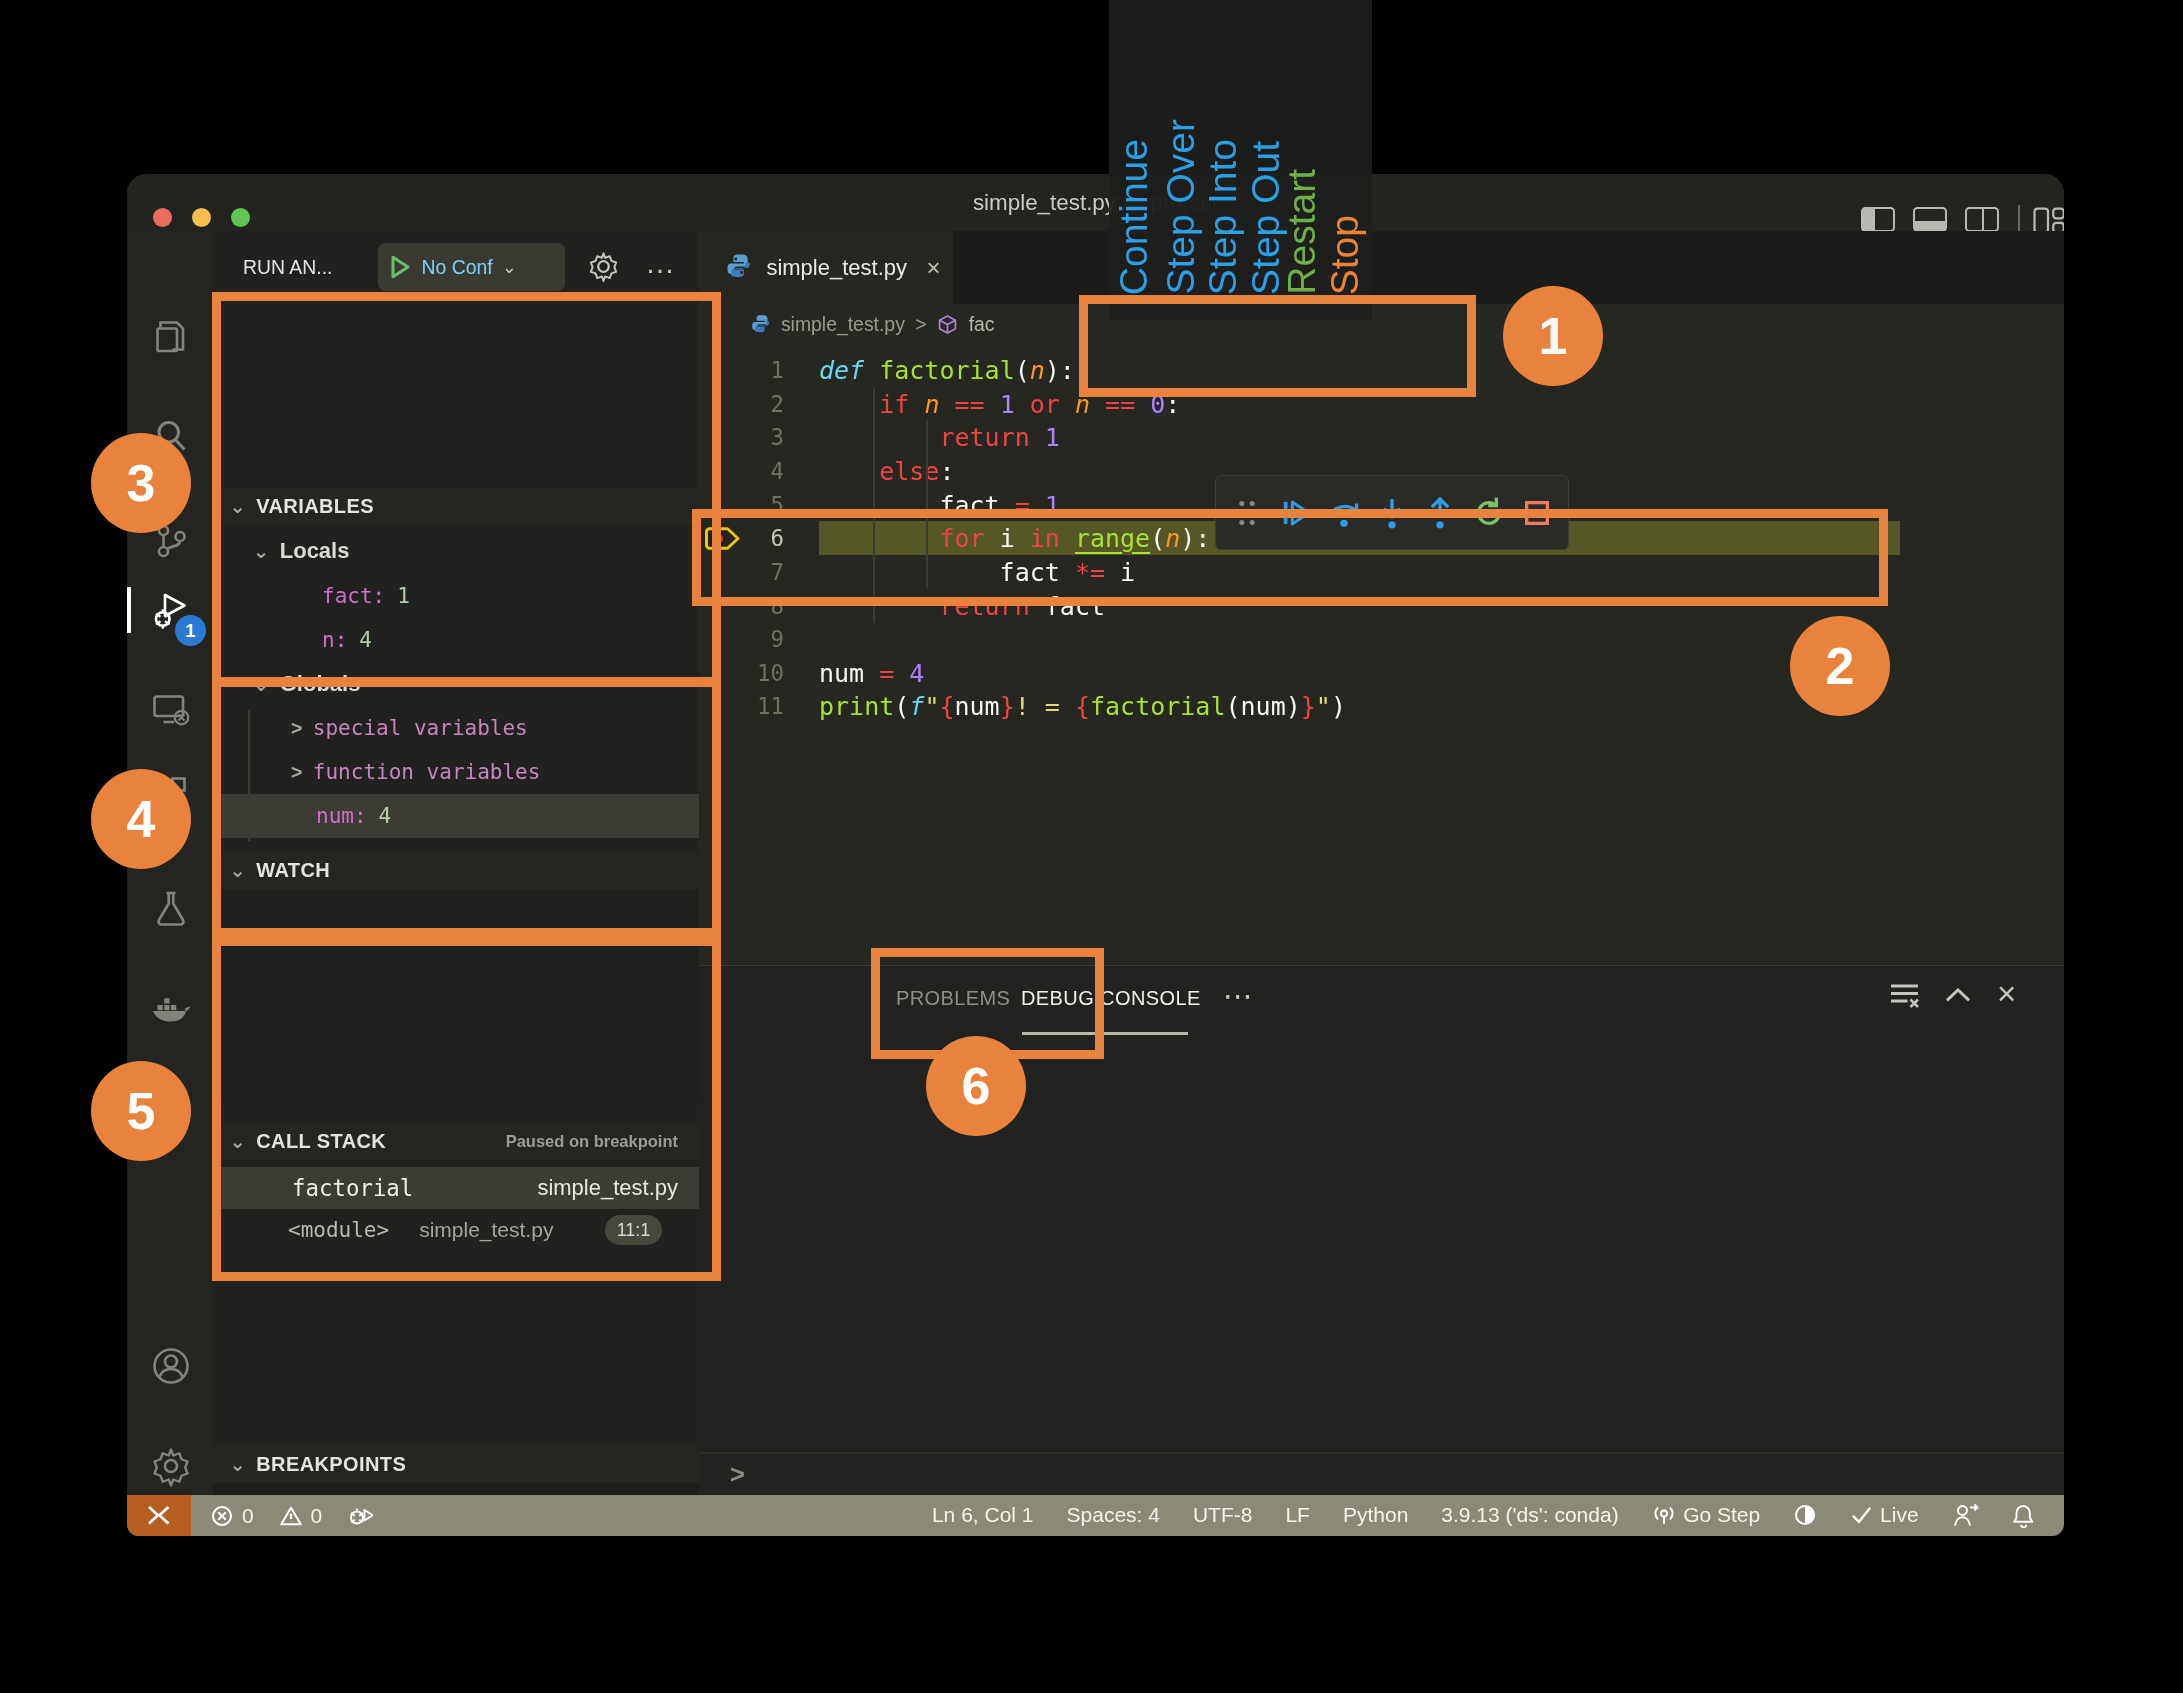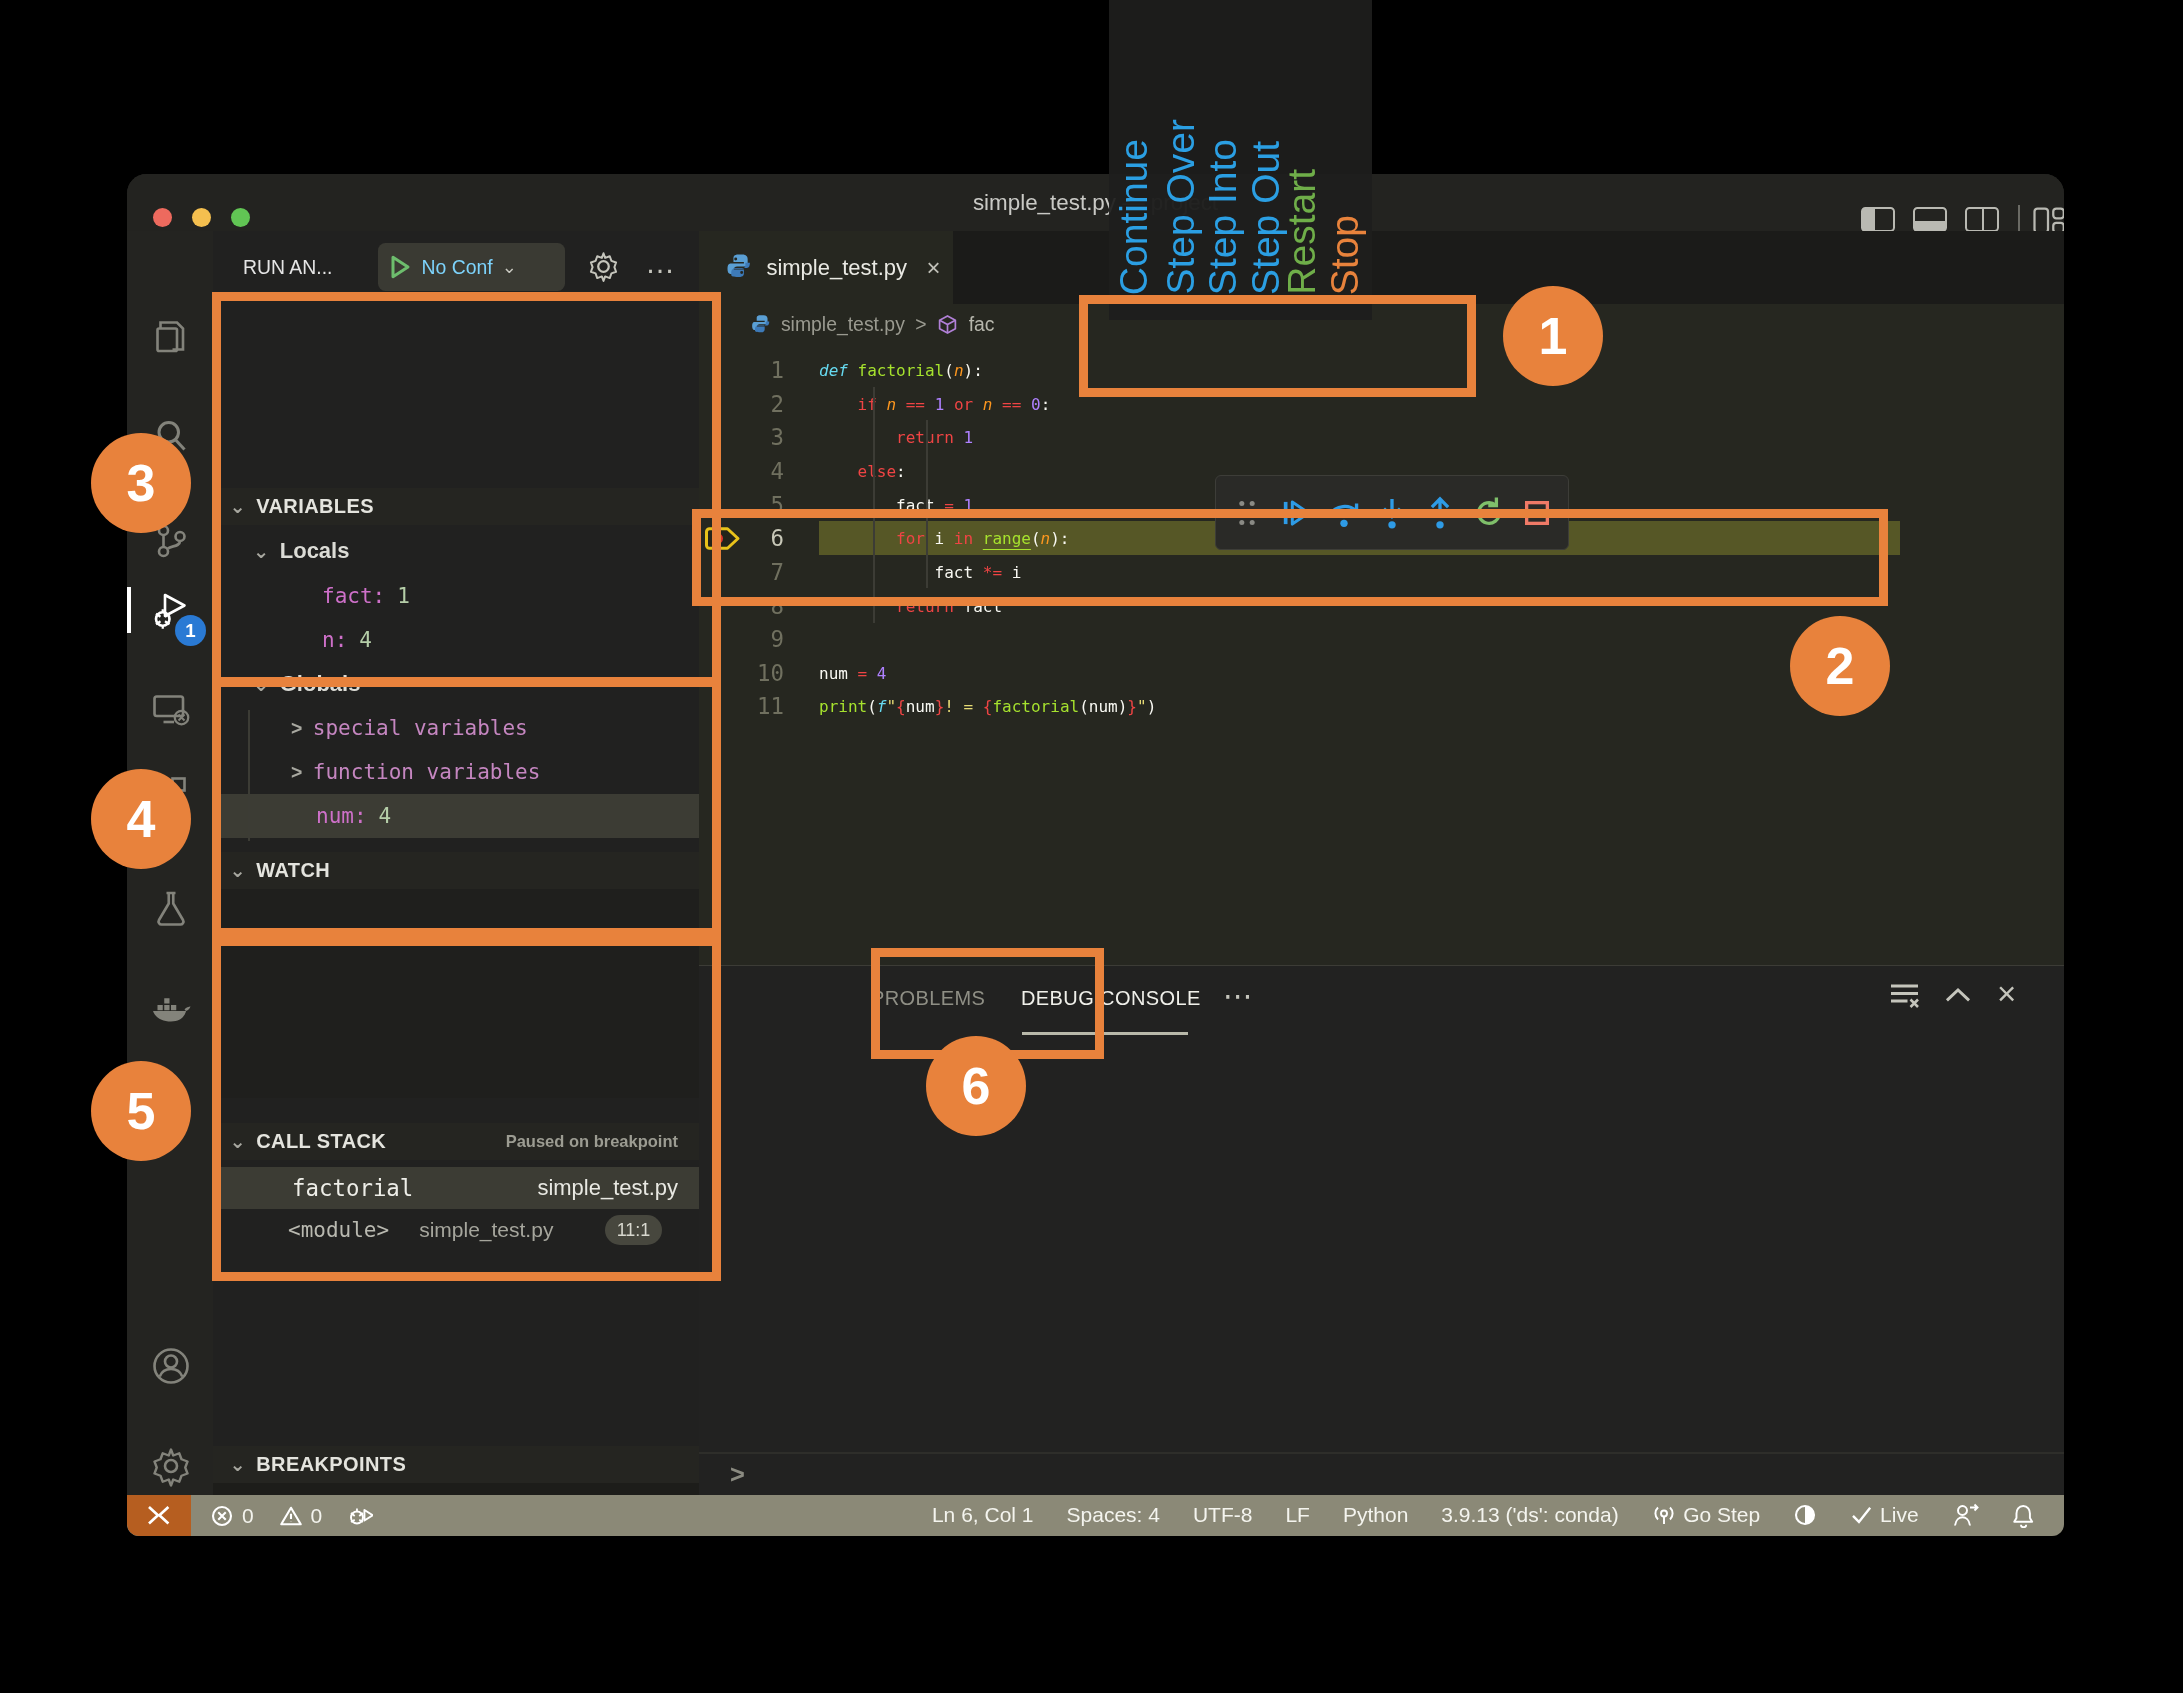--- a/index.html
+++ b/index.html
@@ -43,21 +43,21 @@
   .badge-pill{background:#47473e;color:#d8d8cf;border-radius:16.5px;font-size:18px;
               display:flex;align-items:center;justify-content:center;}
   
   #editor{left:572px;top:57px;width:1365px;height:908px;background:#262720;}
   #tabbar{left:0;top:0;width:100%;height:73px;background:#1b1b19;}
   #tab-active{left:41px;top:0;width:254px;height:73px;background:#262720;display:flex;align-items:center;}
   #breadcrumb{left:52px;top:73px;height:40px;display:flex;align-items:center;font-size:19.4px;color:#9a9a90;gap:10.5px;}
   .codeline{position:absolute;left:0;width:1365px;height:34px;display:flex;align-items:center;}
   .lnum{position:absolute;left:49px;width:36px;text-align:right;font-size:22.4px;color:#70705f;
         font-family:"DejaVu Sans Mono",monospace;}
-  .ctext{position:absolute;left:120px;white-space:pre;font-size:16px;font-family:"DejaVu Sans Mono",monospace;text-align:right;}
+  .ctext{position:absolute;left:120px;white-space:pre;font-size:25px;font-family:"DejaVu Sans Mono",monospace;text-align:right;}
   .tok-k{color:#ef4444;} .tok-d{color:#66d9ef;font-style:italic;} .tok-fn{color:#a6e22e;}
   .tok-p{color:#fd971f;font-style:italic;} .tok-n{color:#ae81ff;} .tok-t{color:#f8f8f2;}
   .tok-s{color:#e6db74;} .tok-b{color:#a6e22e;text-decoration:underline;text-underline-offset:5.2px;}
   .hlband{position:absolute;left:120px;width:1081px;height:34px;background:#565726;}
   .indent-guide{position:absolute;width:1.5px;background:#3c3c35;}
   
   #dbg-toolbar{left:1088px;top:301px;width:352px;height:73px;background:#2a2a27;border:1.5px solid #3d3d38;
                border-radius:6px;display:flex;align-items:center;justify-content:space-evenly;}
   #dbg-toolbar svg{width:34px;height:34px;}
   
@@ -395,21 +395,21 @@
       <svg viewBox="0 0 46 46">
           <path d="M37 23 a14 14 0 1 1 -5 -10.8" fill="none" stroke="#7fbf6a" stroke-width="4.5"></path>
           <path d="M33 2 v11 h-11" fill="none" stroke="#7fbf6a" stroke-width="4.5"></path>
         </svg>
       <svg viewBox="0 0 46 46">
           <rect x="9" y="9" width="28" height="28" fill="none" stroke="#ef7a67" stroke-width="4.5"></rect>
         </svg>
     </div>
 
     <div id="panel" class="abs">
-      <div class="abs ptab" style="left:172px;top:21px;color:#8f8f85;">PROBLEMS</div>
+      <div class="abs ptab" style="left:172px;top:21px;color:#8f8f85;padding-left:25px;">PROBLEMS</div>
       <div class="abs ptab" style="left:322px;top:21px;color:#f0f0ea;">DEBUG CONSOLE</div>
       <div class="abs" style="left:323px;top:66px;width:166px;height:3px;background:#b9b9aa;"></div>
       <div class="abs" style="left:524px;top:12px;color:#c5c5bc;font-size:30px;">⋯</div>
       <div class="abs" style="left:1189px;top:13.5px;color:#c5c5bc;">
         <svg width="33" height="30" viewBox="0 0 44 40">
             <path d="M4 8 h36 M4 18 h36 M4 28 h22" stroke="#c5c5bc" stroke-width="4"></path>
             <path d="M30 26 l10 10 M40 26 l-10 10" stroke="#c5c5bc" stroke-width="3.4"></path>
           </svg>
       </div>
       <div class="abs" style="left:1245px;top:18px;">

